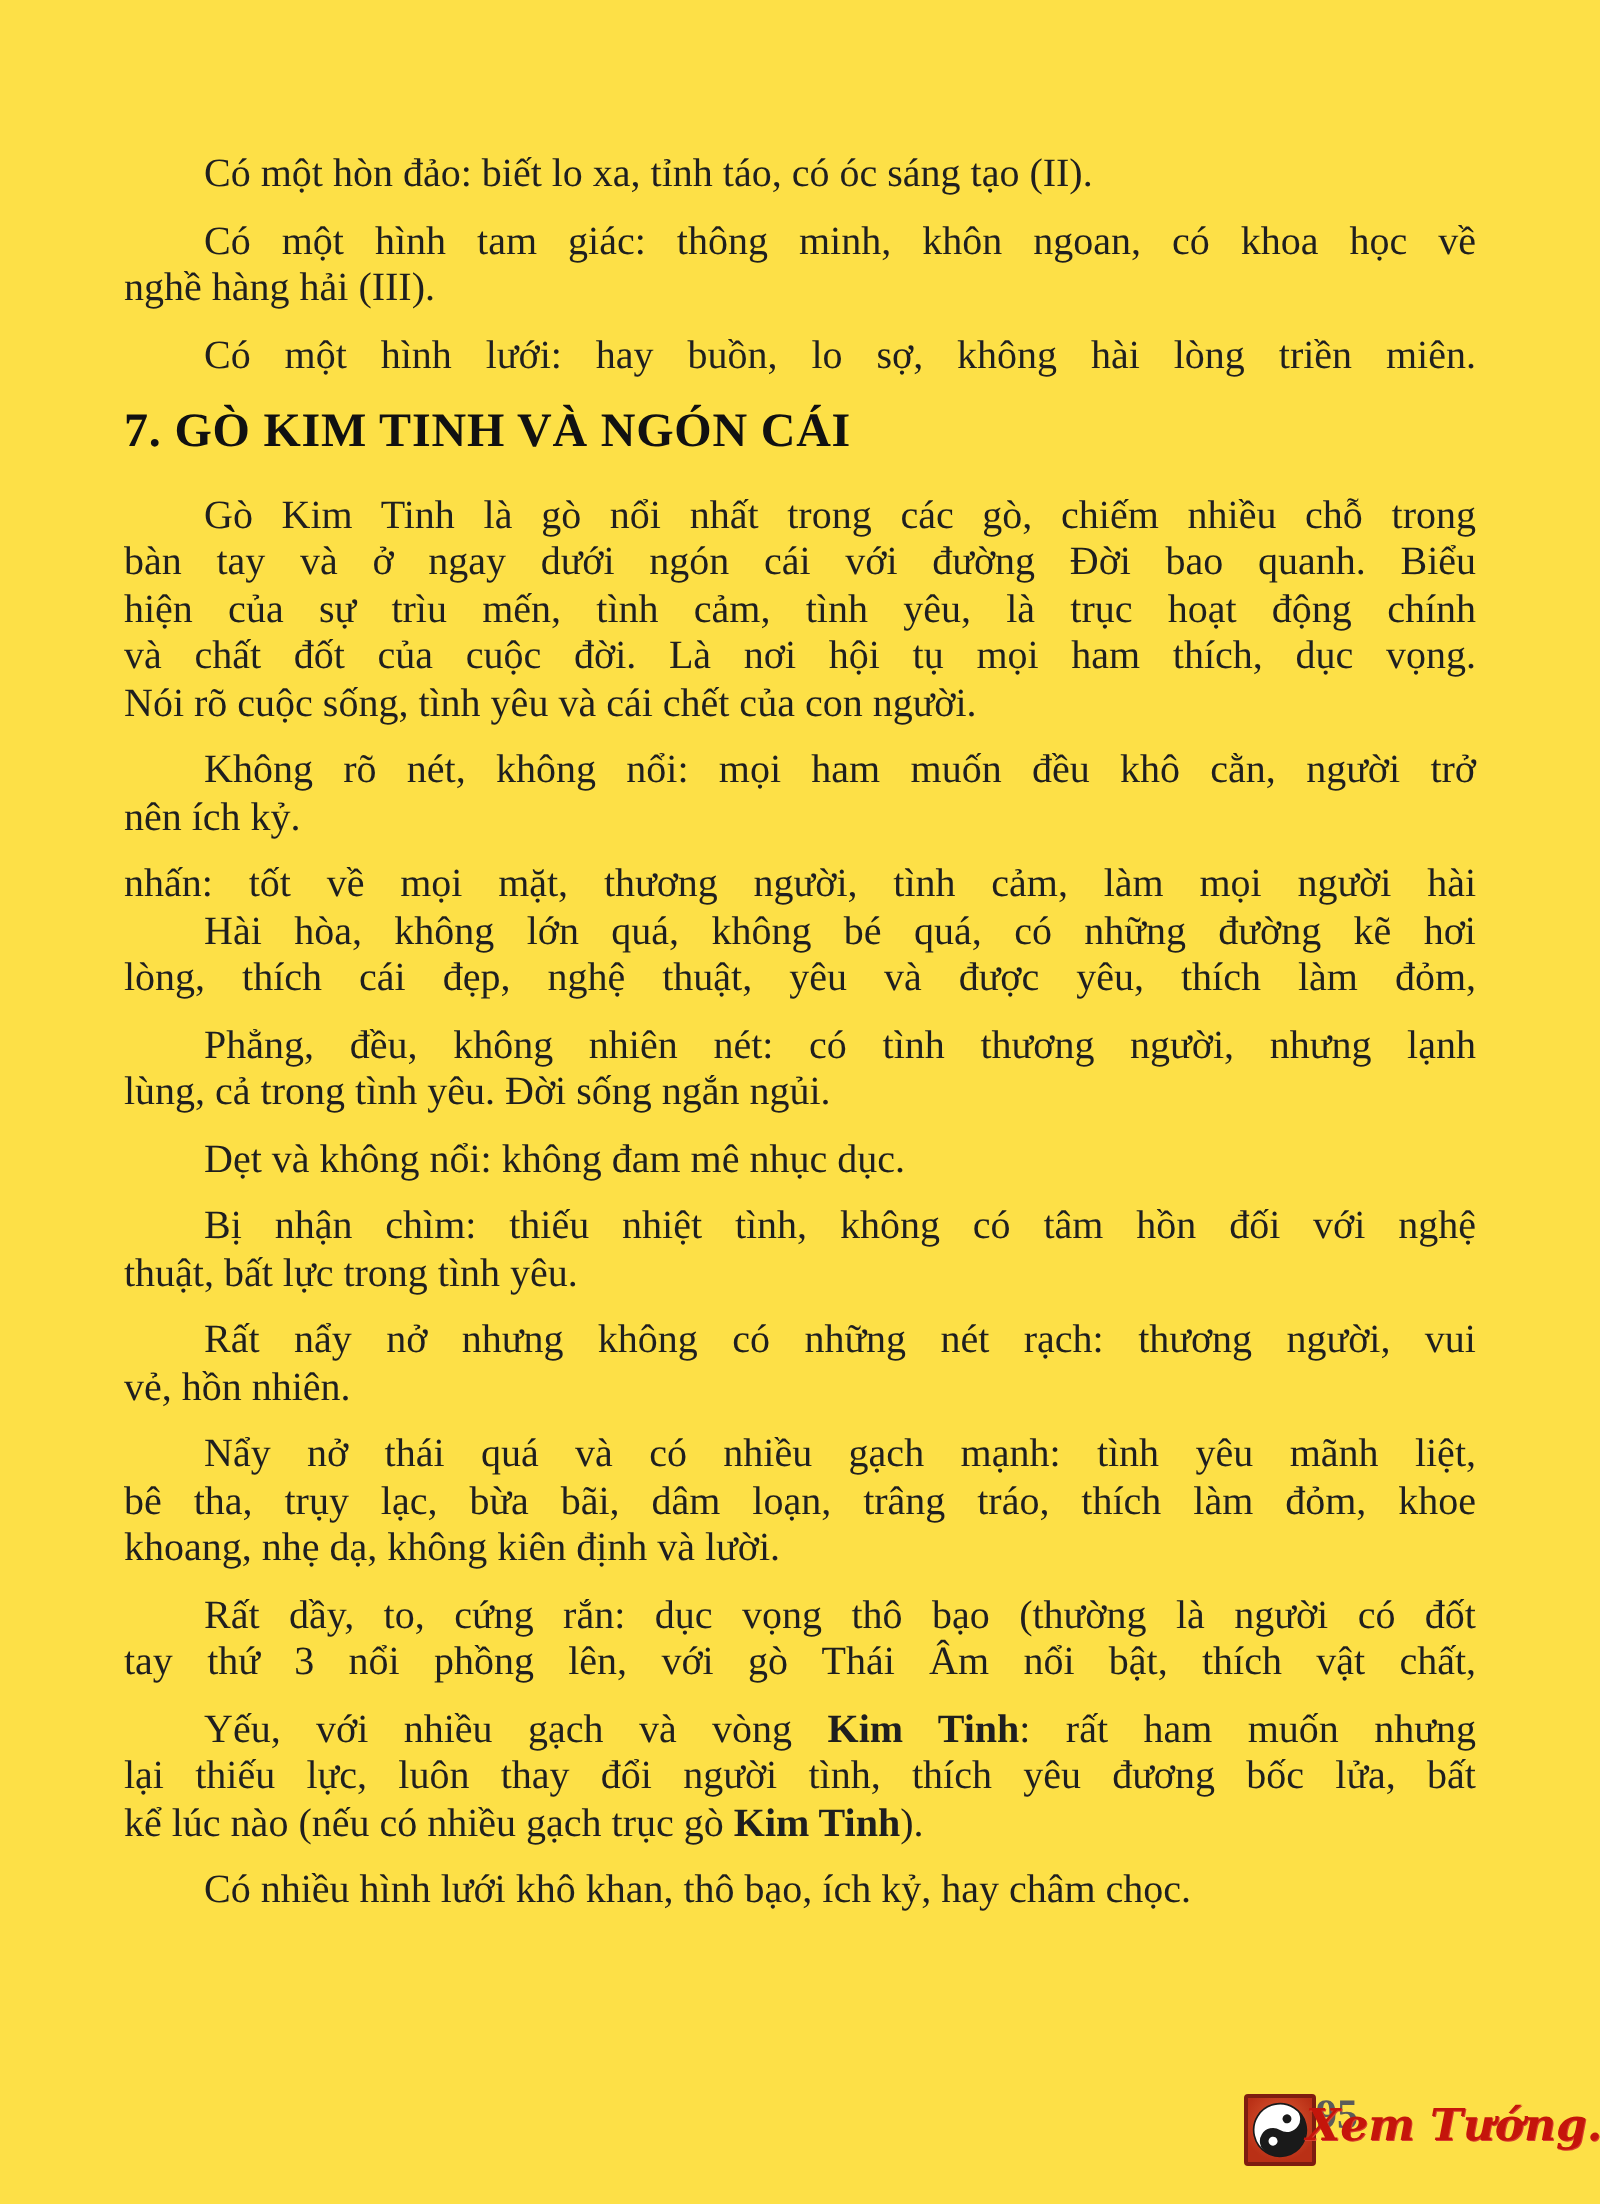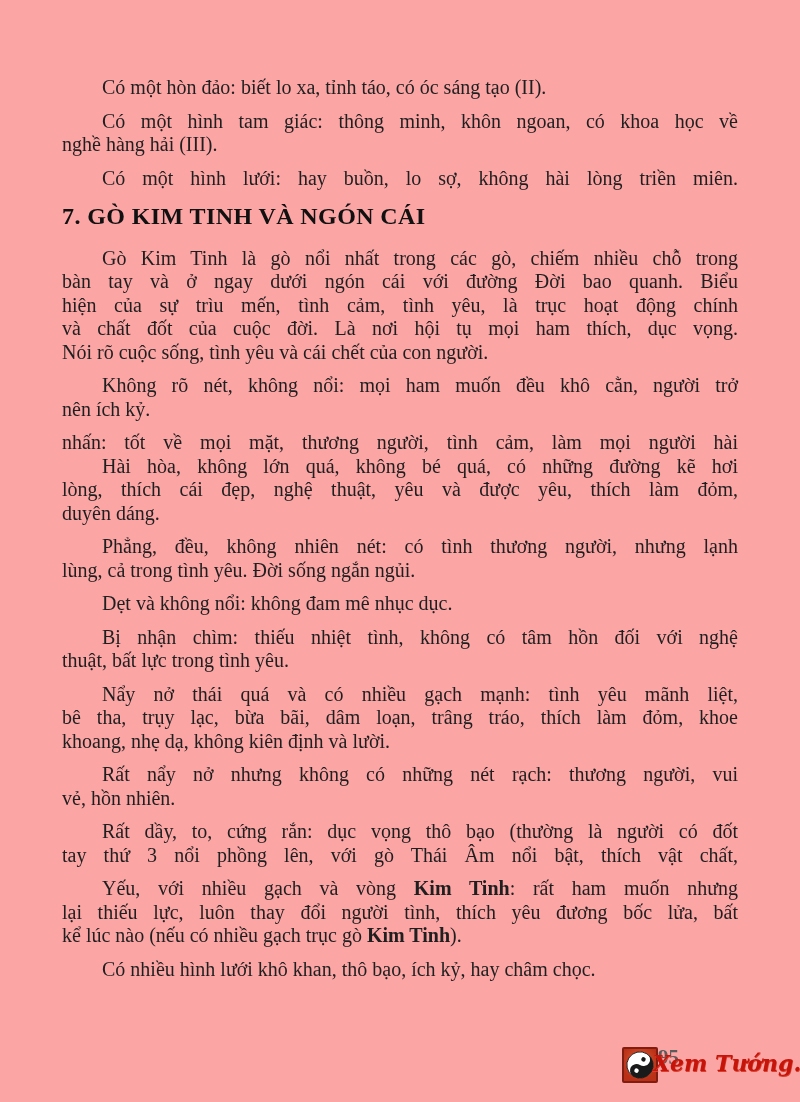--- a/index.html
+++ b/index.html
@@ -4,21 +4,21 @@
 <style>
   html, body {
     margin: 0;
     padding: 0;
     background: #ffffff;
   }
   .page {
     position: relative;
     width: 800px;
     height: 1102px;
-    background: #fca5a5;
+    background: #fde047;
     overflow: hidden;
   }
   .content {
     position: absolute;
     left: 62px;
     top: 76px;
     width: 676px;
     color: #1f1f1f;
     font-family: "Liberation Serif", serif;
     font-size: 20px;
@@ -120,41 +120,40 @@
         <div class="line last"><span>Nói rõ cuộc sống, tình yêu và cái chết của con người.</span></div>
       </div>
       <div class="para">
         <div class="line first"><span>Không rõ nét, không nổi: mọi ham muốn đều khô cằn, người trở</span></div>
         <div class="line last"><span>nên ích kỷ.</span></div>
       </div>
       <div class="para">
         <div class="line"><span>nhấn: tốt về mọi mặt, thương người, tình cảm, làm mọi người hài</span></div>
         <div class="line first"><span>Hài hòa, không lớn quá, không bé quá, có những đường kẽ hơi</span></div>
         <div class="line"><span>lòng, thích cái đẹp, nghệ thuật, yêu và được yêu, thích làm đỏm,</span></div>
-        <div class="line last"><span>duyên dáng.</span></div>
       </div>
       <div class="para">
         <div class="line first"><span>Phẳng, đều, không nhiên nét: có tình thương người, nhưng lạnh</span></div>
         <div class="line last"><span>lùng, cả trong tình yêu. Đời sống ngắn ngủi.</span></div>
       </div>
       <div class="para">
         <div class="line first last"><span>Dẹt và không nổi: không đam mê nhục dục.</span></div>
       </div>
       <div class="para">
         <div class="line first"><span>Bị nhận chìm: thiếu nhiệt tình, không có tâm hồn đối với nghệ</span></div>
         <div class="line last"><span>thuật, bất lực trong tình yêu.</span></div>
       </div>
       <div class="para">
+        <div class="line first"><span>Rất nẩy nở nhưng không có những nét rạch: thương người, vui</span></div>
+        <div class="line last"><span>vẻ, hồn nhiên.</span></div>
+      </div>
+      <div class="para">
         <div class="line first"><span>Nẩy nở thái quá và có nhiều gạch mạnh: tình yêu mãnh liệt,</span></div>
         <div class="line"><span>bê tha, trụy lạc, bừa bãi, dâm loạn, trâng tráo, thích làm đỏm, khoe</span></div>
         <div class="line last"><span>khoang, nhẹ dạ, không kiên định và lười.</span></div>
-      </div>
-      <div class="para">
-        <div class="line first"><span>Rất nẩy nở nhưng không có những nét rạch: thương người, vui</span></div>
-        <div class="line last"><span>vẻ, hồn nhiên.</span></div>
       </div>
       <div class="para">
         <div class="line first"><span>Rất dầy, to, cứng rắn: dục vọng thô bạo (thường là người có đốt</span></div>
         <div class="line"><span>tay thứ 3 nổi phồng lên, với gò Thái Âm nổi bật, thích vật chất,</span></div>
       </div>
       <div class="para">
         <div class="line first"><span>Yếu, với nhiều gạch và vòng </span><b>Kim Tinh</b><span>: rất ham muốn nhưng</span></div>
         <div class="line"><span>lại thiếu lực, luôn thay đổi người tình, thích yêu đương bốc lửa, bất</span></div>
         <div class="line last"><span>kể lúc nào (nếu có nhiều gạch trục gò </span><b>Kim Tinh</b><span>).</span></div>
       </div>

